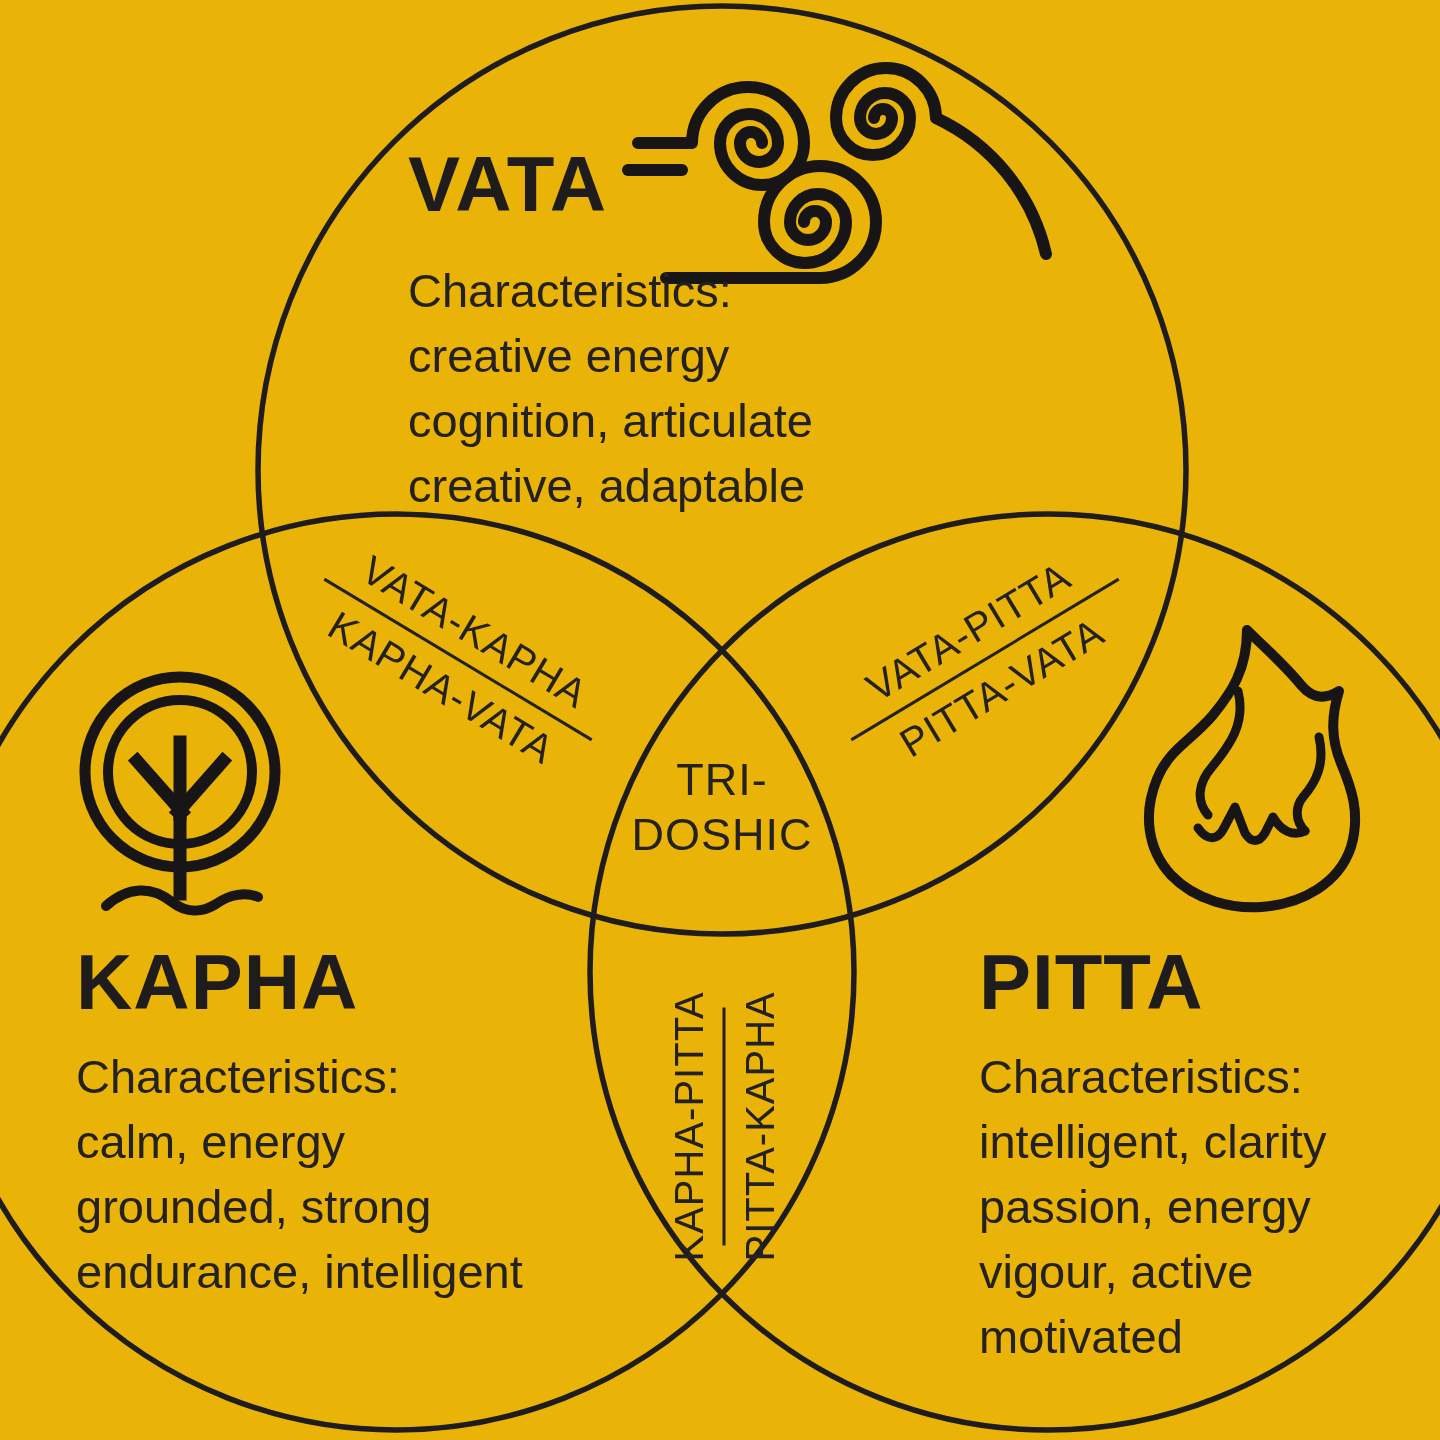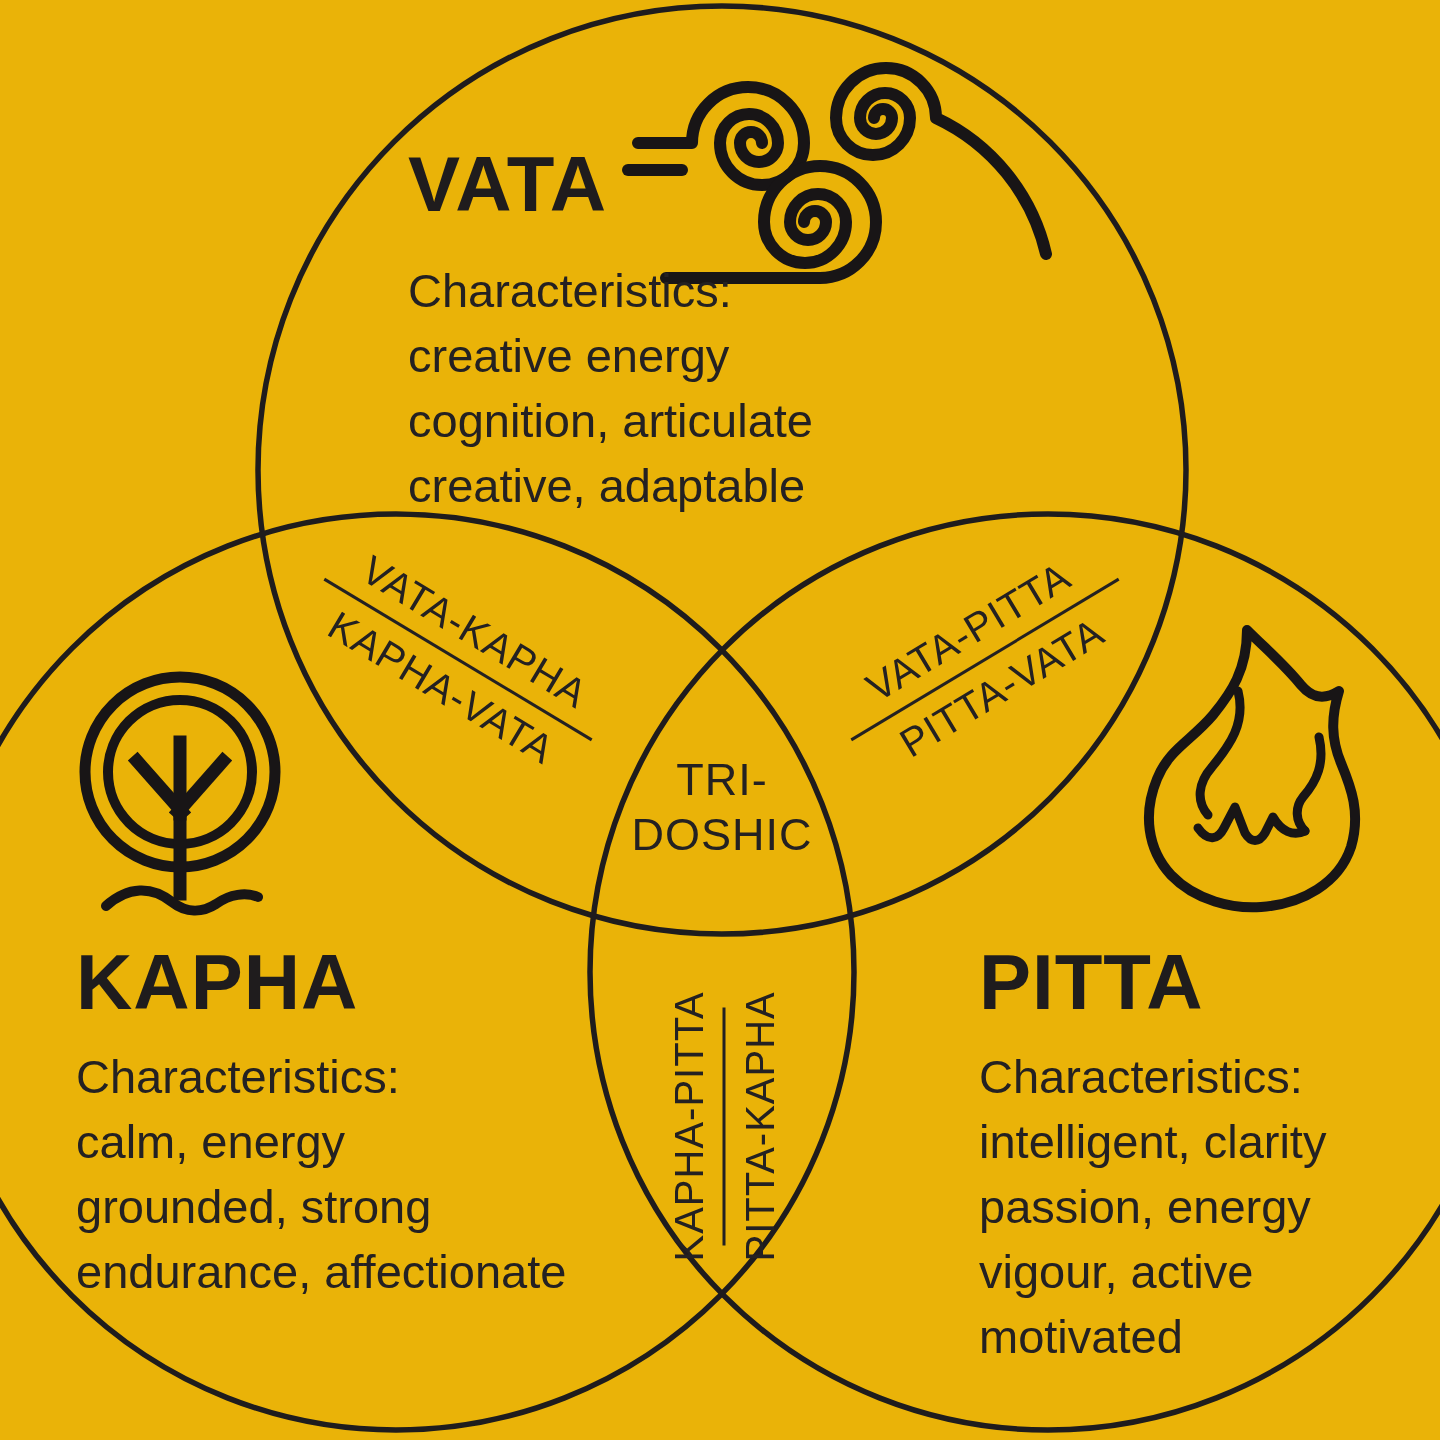--- a/index.html
+++ b/index.html
@@ -78,21 +78,21 @@
       <div>creative, adaptable</div>
     </div>
   </div>
 
   <div class="text-block kapha-block">
     <div class="dosha-title">KAPHA</div>
     <div class="char-lines">
       <div>Characteristics:</div>
       <div>calm, energy</div>
       <div>grounded, strong</div>
-      <div>endurance, affectionate</div>
+      <div>endurance, intelligent</div>
     </div>
   </div>
 
   <div class="text-block pitta-block">
     <div class="dosha-title">PITTA</div>
     <div class="char-lines">
       <div>Characteristics:</div>
       <div>intelligent, clarity</div>
       <div>passion, energy</div>
       <div>vigour, active</div>

